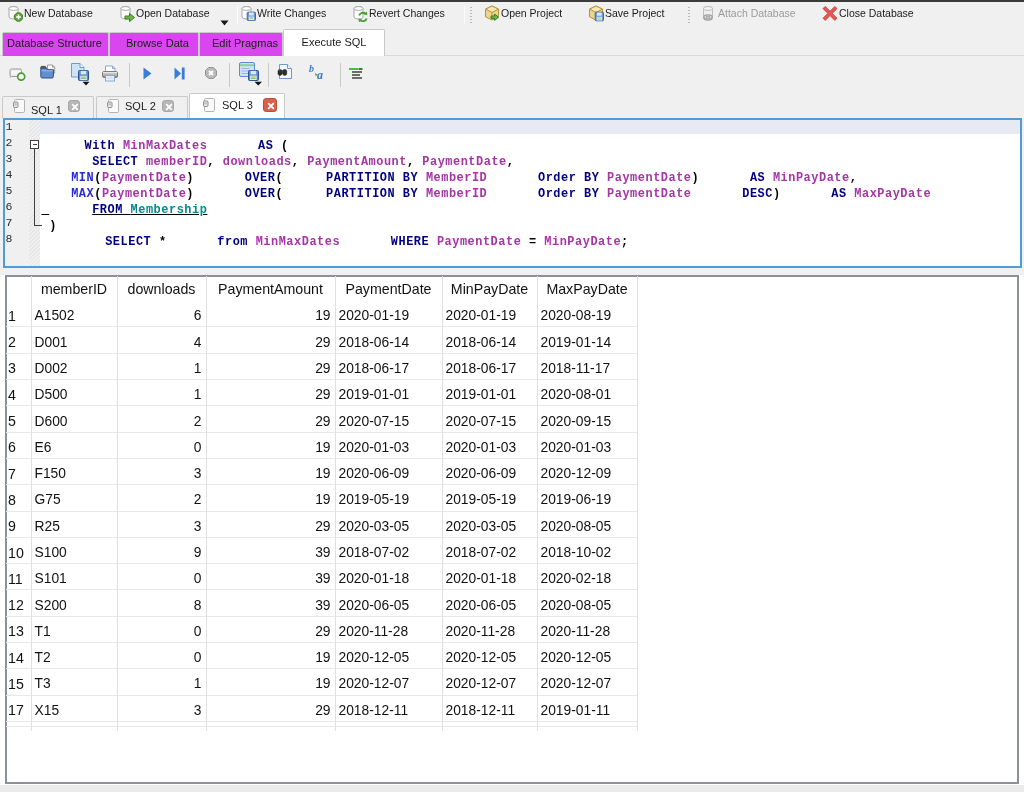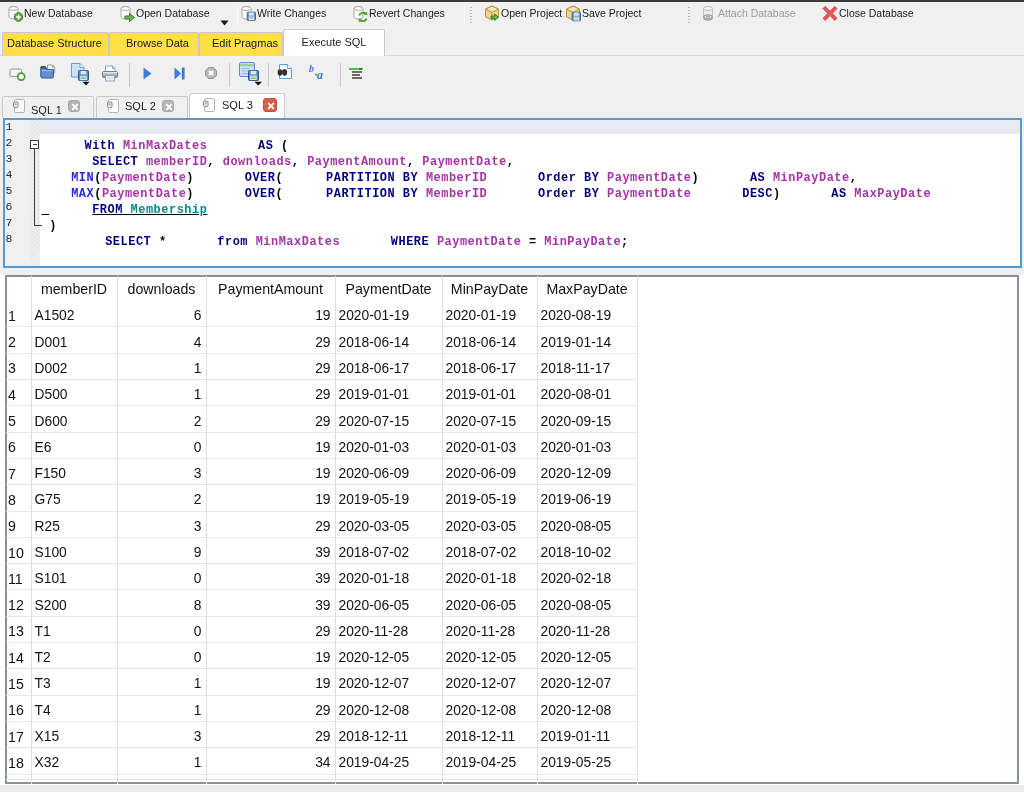--- a/index.html
+++ b/index.html
@@ -15,21 +15,21 @@
 .tbitem { position:absolute; top:-1px; height:24px; display:flex; align-items:center; font-size:10.5px; color:#1a1a1a; }
 .tbitem svg { margin-right:1px; }
 .tbsep { position:absolute; top:4px; width:1px; height:18px; background:#d7d7d7; border-right:1px solid #fbfbfb; }
 .tbdots { position:absolute; top:5px; width:2px; height:17px;
   background-image:repeating-linear-gradient(to bottom,#b9b9b9 0 1px,transparent 1px 3px); }
 .gray { color:#9b9b9b; }
 
 
 #maintabs { left:0; top:29px; width:1024px; height:27px; }
 #maintabs .tabline { position:absolute; left:0; top:26px; width:1024px; height:1px; background:#d9d9d9; }
-.mtab { position:absolute; top:3px; height:24px; background:#fde047; border:1px solid #c9c9c9; border-bottom:none; border-radius:2px 2px 0 0; padding-bottom:3px; font-size:11px; color:#1a1a1a; display:flex; align-items:center; justify-content:center; }
+.mtab { position:absolute; top:3px; height:24px; background:#d946ef; border:1px solid #c9c9c9; border-bottom:none; border-radius:2px 2px 0 0; padding-bottom:3px; font-size:11px; color:#1a1a1a; display:flex; align-items:center; justify-content:center; }
 .mtab.active { top:0; height:27px; background:#ffffff; z-index:2; }
 
 
 #sqlbar { left:0; top:56px; width:1024px; height:36px; }
 #sqlbar svg { position:absolute; }
 .sbsep { position:absolute; top:7px; width:1px; height:24px; background:#c9c9c9; }
 
 
 #sqltabs { left:0; top:92px; width:1024px; height:26px; }
 .stab { position:absolute; top:4px; height:22px; background:#f0f0f0; border:1px solid #c9c9c9; border-bottom:none; border-radius:2px 2px 0 0; display:flex; align-items:center; padding-bottom:3px; font-size:11px; color:#1a1a1a; }
@@ -123,21 +123,21 @@
   <div class="tbdots" style="left:470px;"></div>
   <div class="tbitem" style="left:484px;">
     <svg width="16" height="17" viewBox="0 0 16 17">
       <path d="M8 1 L14.5 4.2 V11.8 L8 15 L1.5 11.8 V4.2 Z" fill="#ecd592" stroke="#b6952e"></path>
       <path d="M1.5 4.2 L8 7.4 L14.5 4.2 L8 1 Z" fill="#f3e6bb" stroke="#b6952e"></path>
       <path d="M8 7.4 V15" stroke="#b6952e"></path>
       <path d="M7 11 h3.6 v-2 l4 3.2 -4 3.2 v-2 h-3.6 Z" fill="#6cb54a" stroke="#3e7d28"></path>
     </svg>
       <span>Open Project</span>
     </div>
-  <div class="tbitem" style="left:565px;justify-content:space-between;">
+  <div class="tbitem" style="left:588px;justify-content:space-between;">
     <svg width="16" height="17" viewBox="0 0 16 17">
       <path d="M8 1 L14.5 4.2 V11.8 L8 15 L1.5 11.8 V4.2 Z" fill="#ecd592" stroke="#b6952e"></path>
       <path d="M1.5 4.2 L8 7.4 L14.5 4.2 L8 1 Z" fill="#f3e6bb" stroke="#b6952e"></path>
       <path d="M8 7.4 V15" stroke="#b6952e"></path>
       <rect x="7.2" y="7.2" width="8.3" height="8.6" rx="1" fill="#6f9ad8" stroke="#3f66a0"></rect>
       <rect x="9" y="7.5" width="4.7" height="3.2" fill="#dce8f8"></rect>
       <rect x="8.8" y="11.8" width="5.2" height="3.7" fill="#eef4fb"></rect>
       <path d="M9.4 12.9 h4 M9.4 14.2 h4" stroke="#8fbf6f" stroke-width="0.8"></path>
     </svg>
       <span>Save Project</span>
@@ -480,47 +480,27 @@
           <td class="rn">15</td>
           <td class="vl">T3</td>
           <td class="vl num">1</td>
           <td class="vl num">19</td>
           <td class="vl">2020-12-07</td>
           <td class="vl">2020-12-07</td>
           <td class="vl">2020-12-07</td>
           <td class="fill vl"></td>
         </tr>
 <tr class="data">
-          <td class="rn">16</td>
-          <td class="vl">T4</td>
-          <td class="vl num">1</td>
-          <td class="vl num">29</td>
-          <td class="vl">2020-12-08</td>
-          <td class="vl">2020-12-08</td>
-          <td class="vl">2020-12-08</td>
-          <td class="fill vl"></td>
-        </tr>
-<tr class="data">
           <td class="rn">17</td>
           <td class="vl">X15</td>
           <td class="vl num">3</td>
           <td class="vl num">29</td>
           <td class="vl">2018-12-11</td>
           <td class="vl">2018-12-11</td>
           <td class="vl">2019-01-11</td>
-          <td class="fill vl"></td>
-        </tr>
-<tr class="data">
-          <td class="rn">18</td>
-          <td class="vl">X32</td>
-          <td class="vl num">1</td>
-          <td class="vl num">34</td>
-          <td class="vl">2019-04-25</td>
-          <td class="vl">2019-04-25</td>
-          <td class="vl">2019-05-25</td>
           <td class="fill vl"></td>
         </tr>
 <tr class="data">
           <td class="rn" style="height:4px;"></td>
           <td class="vl" style="height:4px;"></td>
           <td class="vl" style="height:4px;"></td>
           <td class="vl" style="height:4px;"></td>
           <td class="vl" style="height:4px;"></td>
           <td class="vl" style="height:4px;"></td>
           <td class="vl" style="height:4px;"></td>

